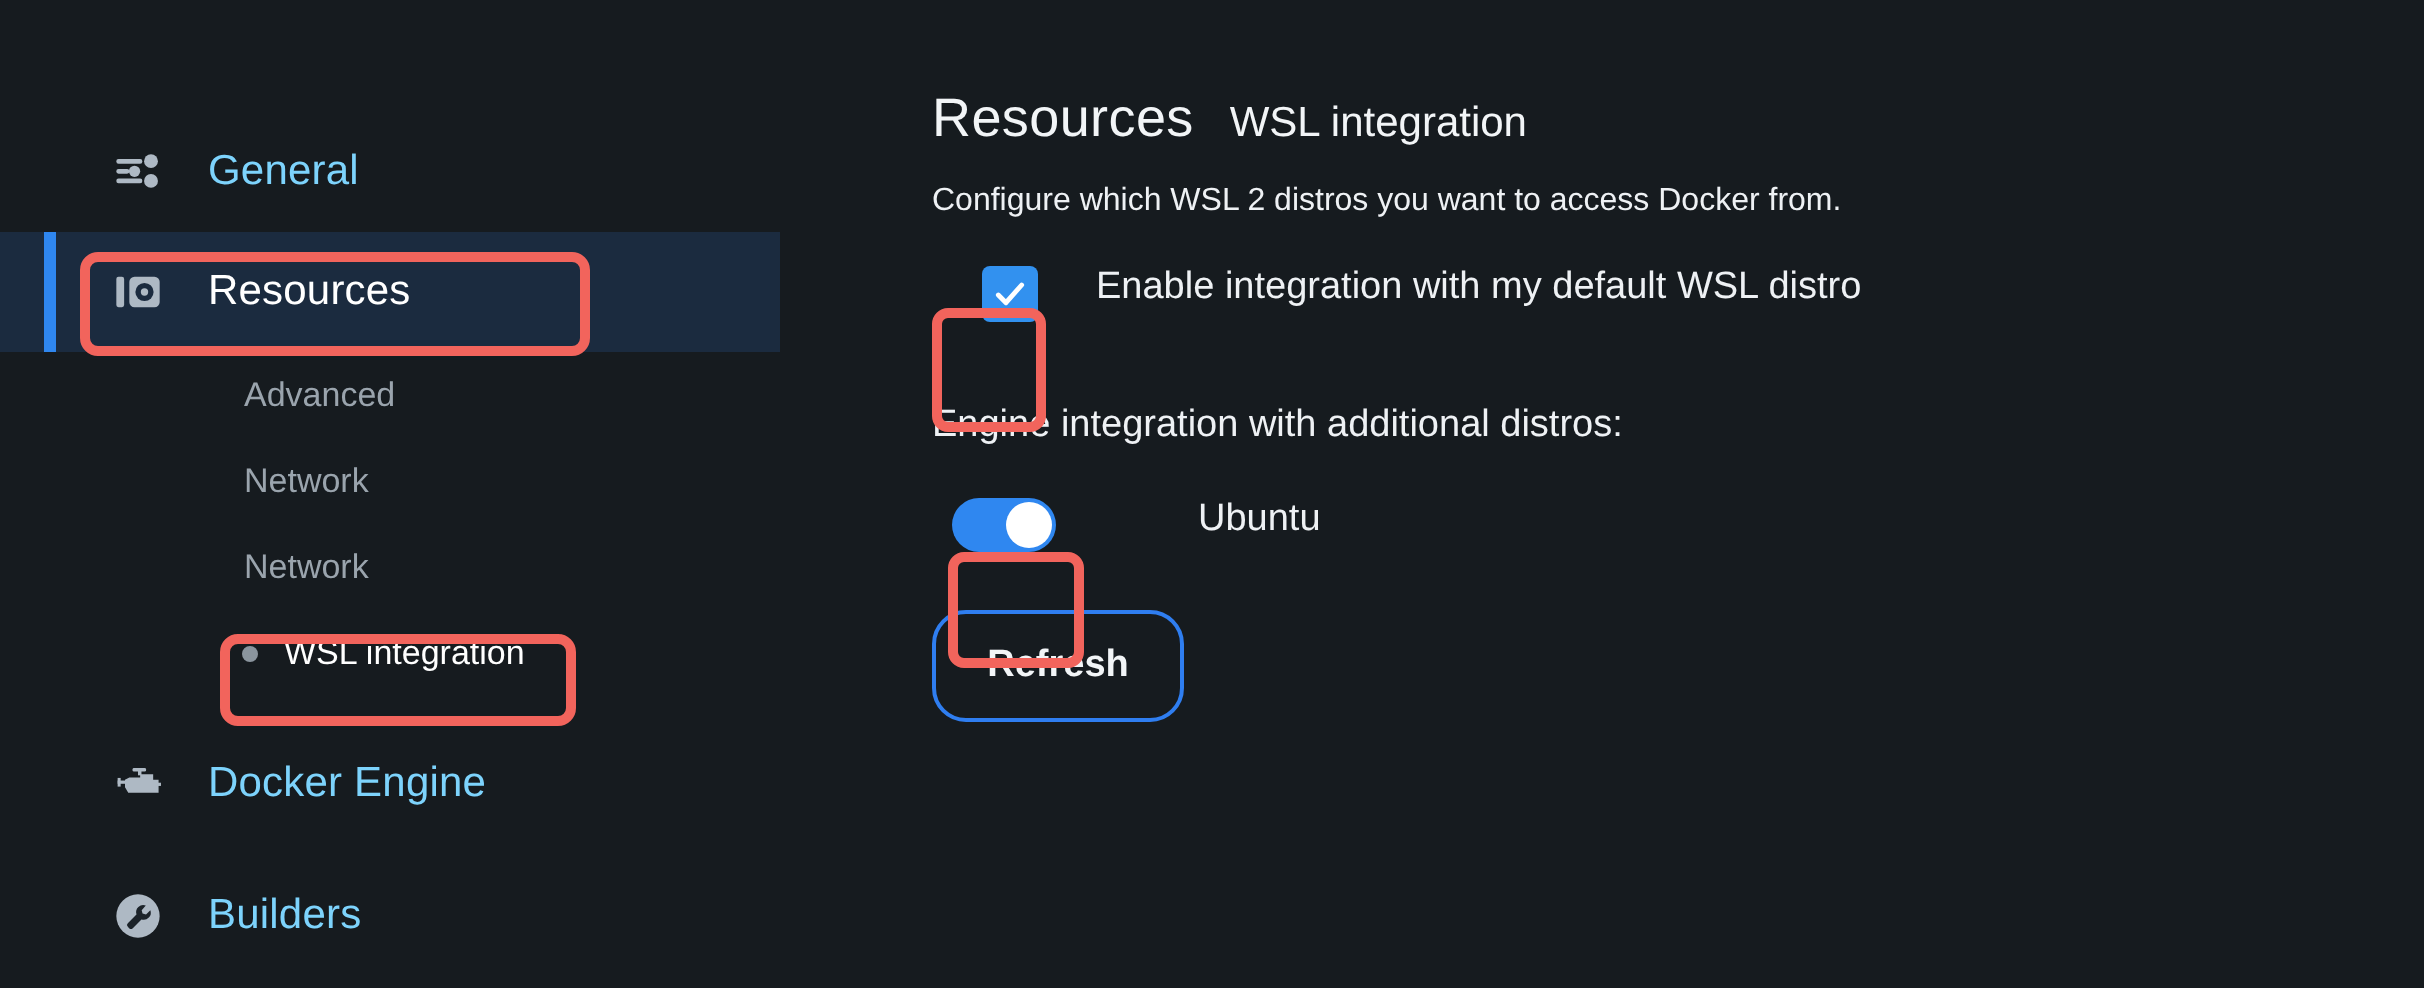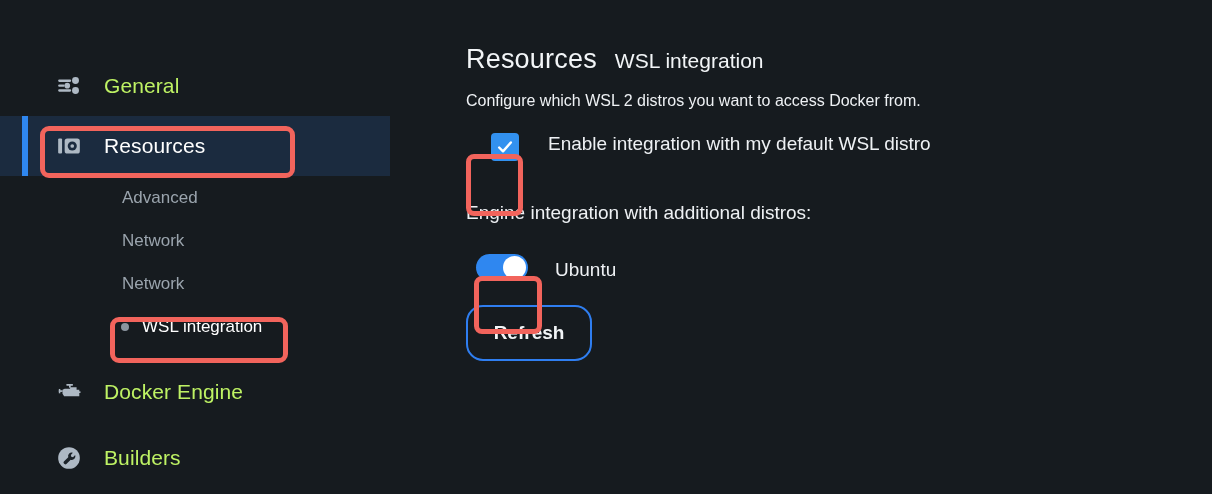--- a/index.html
+++ b/index.html
@@ -57,21 +57,21 @@
     height: 30px;
     flex: 0 0 30px;
     display: flex;
     align-items: center;
     justify-content: center;
     margin-right: 20px;
   }
 
   .nav-label {
     font-size: 21px;
-    color: #bef264;
+    color: #7dd3fc;
     letter-spacing: 0.1px;
     white-space: nowrap;
   }
   .nav-item.active .nav-label { color: #ffffff; }
 
   
   .sub-item {
     position: relative;
     height: 43px;
     display: flex;
@@ -155,23 +155,24 @@
   .additional-label {
     margin-top: 37px;
     font-size: 19px;
     color: #eef1f4;
   }
 
   
   .toggle-row {
     margin-top: 25px;
     display: flex;
-    align-items: flex-end;
+    align-items: flex-start;
     height: 32px;
     padding-left: 10px;
+    gap: 44px;
   }
   .toggle {
     width: 52px;
     height: 27px;
     border-radius: 14px;
     background: #2f87f0;
     position: relative;
     flex: 0 0 52px;
     cursor: pointer;
   }

